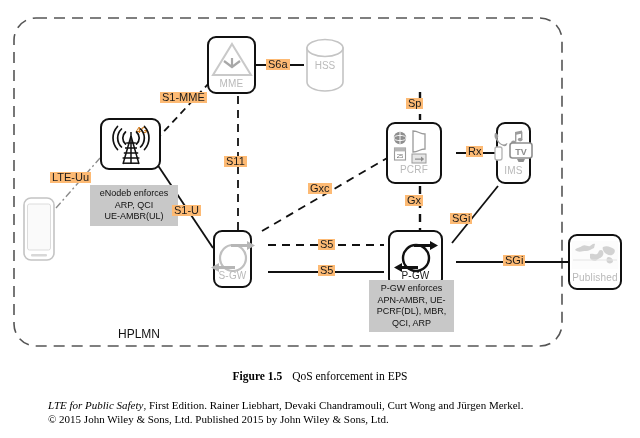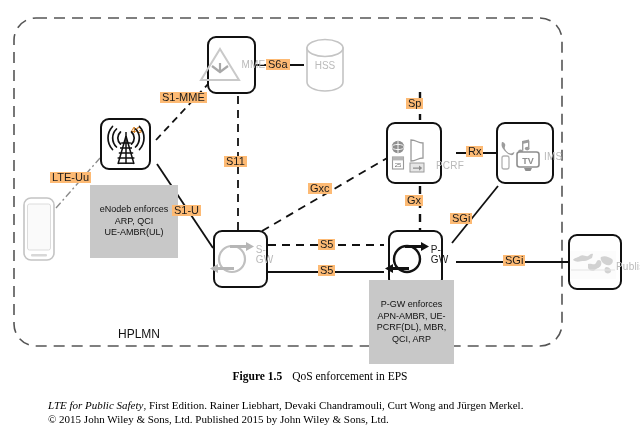--- a/index.html
+++ b/index.html
@@ -37,21 +37,21 @@
   }
 
   
   .node {
     position: absolute;
     box-sizing: border-box;
     background: #ffffff;
     border: 2px solid #111111;
     border-radius: 9px;
     display: flex;
-    flex-direction: row;
+    flex-direction: column;
     align-items: center;
     justify-content: center;
     z-index: 4;
   }
   .node-label {
     font-size: 10px;
     color: #b9b9b9;
     line-height: 1;
     letter-spacing: .2px;
   }
@@ -86,21 +86,21 @@
   }
 
   
   .annot {
     position: absolute;
     background: #c8c8c8;
     color: #111111;
     font-size: 9px;
     line-height: 11.5px;
     text-align: center;
-    padding: 19px 5px;
+    padding: 3px 5px;
     box-sizing: border-box;
     z-index: 5;
   }
 
   
   .edge-label {
     position: absolute;
     font-size: 11px;
     color: #1a1a1a;
     background: #fdba74;
@@ -191,21 +191,21 @@
     </svg>
 
     <div class="ue" style="left:22px; top:196px; width:34px; height:66px;">
       <svg width="34" height="66" viewBox="0 0 34 66">
         <rect x="2" y="2" width="30" height="62" rx="7" ry="7" fill="#ffffff" stroke="#c4c4c4" stroke-width="1.6"></rect>
         <rect x="5.5" y="8" width="23" height="46" rx="2" ry="2" fill="#fafafa" stroke="#dcdcdc" stroke-width="1"></rect>
         <rect x="9" y="58" width="16" height="2.4" rx="1" fill="#d8d8d8"></rect>
       </svg>
     </div>
 
-    <div class="node" style="left:100px; top:118px; width:51px; height:52px;">
+    <div class="node" style="left:100px; top:118px; width:61px; height:52px;">
       <div class="node-icon">
         <svg width="50" height="44" viewBox="0 0 50 44">
           <text x="30" y="11" font-family="Liberation Sans, sans-serif" font-size="8.5" fill="#d27a1a" font-weight="bold">4G</text>
           <g stroke="#111111" fill="none" stroke-width="1.7" stroke-linecap="round">
             <path d="M19.5 10 A 8 8 0 0 0 19.5 22"></path>
             <path d="M15.5 7 A 12.5 12.5 0 0 0 15.5 25"></path>
             <path d="M11.5 4.5 A 17 17 0 0 0 11.5 27.5"></path>
             <path d="M30.5 10 A 8 8 0 0 1 30.5 22"></path>
             <path d="M34.5 7 A 12.5 12.5 0 0 1 34.5 25"></path>
             <path d="M38.5 4.5 A 17 17 0 0 1 38.5 27.5"></path>
@@ -253,42 +253,42 @@
             <line x1="10" y1="1.8" x2="10" y2="14.2"></line>
           </g>
           <rect x="4.5" y="18" width="11" height="12" fill="#ffffff" stroke="#9a9a9a" stroke-width="1.1"></rect>
           <rect x="4.5" y="18" width="11" height="3.4" fill="#b5b5b5"></rect>
           <text x="10" y="28" text-anchor="middle" font-family="Liberation Sans, sans-serif" font-size="6" fill="#6f6f6f">25</text>
           <path d="M23 1 C 29 1, 29 4, 35 4 L35 19 C 29 19, 29 22, 23 22 Z" fill="#ffffff" stroke="#9a9a9a" stroke-width="1.3"></path>
           <rect x="22" y="24" width="14" height="9" fill="#e6e6e6" stroke="#9a9a9a" stroke-width="1"></rect>
           <path d="M25 28.5 h6 l0 -2 l3.2 2.6 l-3.2 2.6 l0 -2 h-6 z" fill="#8e8e8e"></path>
         </svg>
       </div>
-      <div class="node-label" style="margin-top:20px;">PCRF</div>
-    </div>
-
-    <div class="node" style="left:496px; top:122px; width:58px; height:62px; justify-content:flex-start; padding-top:6px;">
+      <div class="node-label" style="margin-top:1px;">PCRF</div>
+    </div>
+
+    <div class="node" style="left:496px; top:122px; width:35px; height:62px; justify-content:flex-start; padding-top:6px;">
       <div class="node-icon">
         <svg width="46" height="34" viewBox="0 0 46 34">
           <path d="M4 3 c 0 0 2 0 3 2 c 1 2 -1 3 0 5 c 1.6 3 4 4.5 6 4.5 c 1.6 0 2 -2 3.5 -1 l -1.5 2.5 c -4 1 -9 -4 -11 -8 c -1 -2 0 -5 0 -5 z" fill="#9c9c9c"></path>
           <path d="M24 2 l 7 -1.5 l 0 3 l -7 1.5 z" fill="#9c9c9c"></path>
           <path d="M24 3.2 l 1.4 0 l 0 8.5 l -1.4 0 z" fill="#9c9c9c"></path>
           <path d="M30 1.8 l 1.4 0 l 0 7 l -1.4 0 z" fill="#9c9c9c"></path>
           <ellipse cx="22.5" cy="12.4" rx="2.4" ry="1.8" fill="#9c9c9c"></ellipse>
           <ellipse cx="29.2" cy="9.6" rx="2.4" ry="1.8" fill="#9c9c9c"></ellipse>
           <rect x="4" y="17" width="7" height="13" rx="2" ry="2" fill="#ffffff" stroke="#b2b2b2" stroke-width="1.3"></rect>
           <rect x="19" y="13" width="22" height="15" rx="2.5" ry="2.5" fill="#ffffff" stroke="#8e8e8e" stroke-width="1.6"></rect>
           <text x="30" y="24.5" text-anchor="middle" font-family="Liberation Sans, sans-serif" font-size="9" font-weight="bold" fill="#8e8e8e">TV</text>
           <path d="M26 29 h8 l-1.5 3 h-5 z" fill="#8e8e8e"></path>
         </svg>
       </div>
       <div class="node-label" style="margin-top:2px;">IMS</div>
     </div>
 
-    <div class="node" style="left:213px; top:230px; width:55px; height:58px;">
+    <div class="node" style="left:213px; top:230px; width:39px; height:58px;">
       <div class="node-icon">
         <svg width="48" height="42" viewBox="0 0 48 42">
           <circle cx="24" cy="21" r="13" fill="none" stroke="#c0c0c0" stroke-width="2.2"></circle>
           <path d="M22 7 L38 7 L38 4 L46 8.5 L38 13 L38 10 L22 10 Z" fill="#b6b6b6"></path>
           <path d="M26 32 L10 32 L10 35 L2 30.5 L10 26 L10 29 L26 29 Z" fill="#b6b6b6"></path>
         </svg>
       </div>
       <div class="node-label" style="margin-top:-8px;">S-GW</div>
     </div>
 

